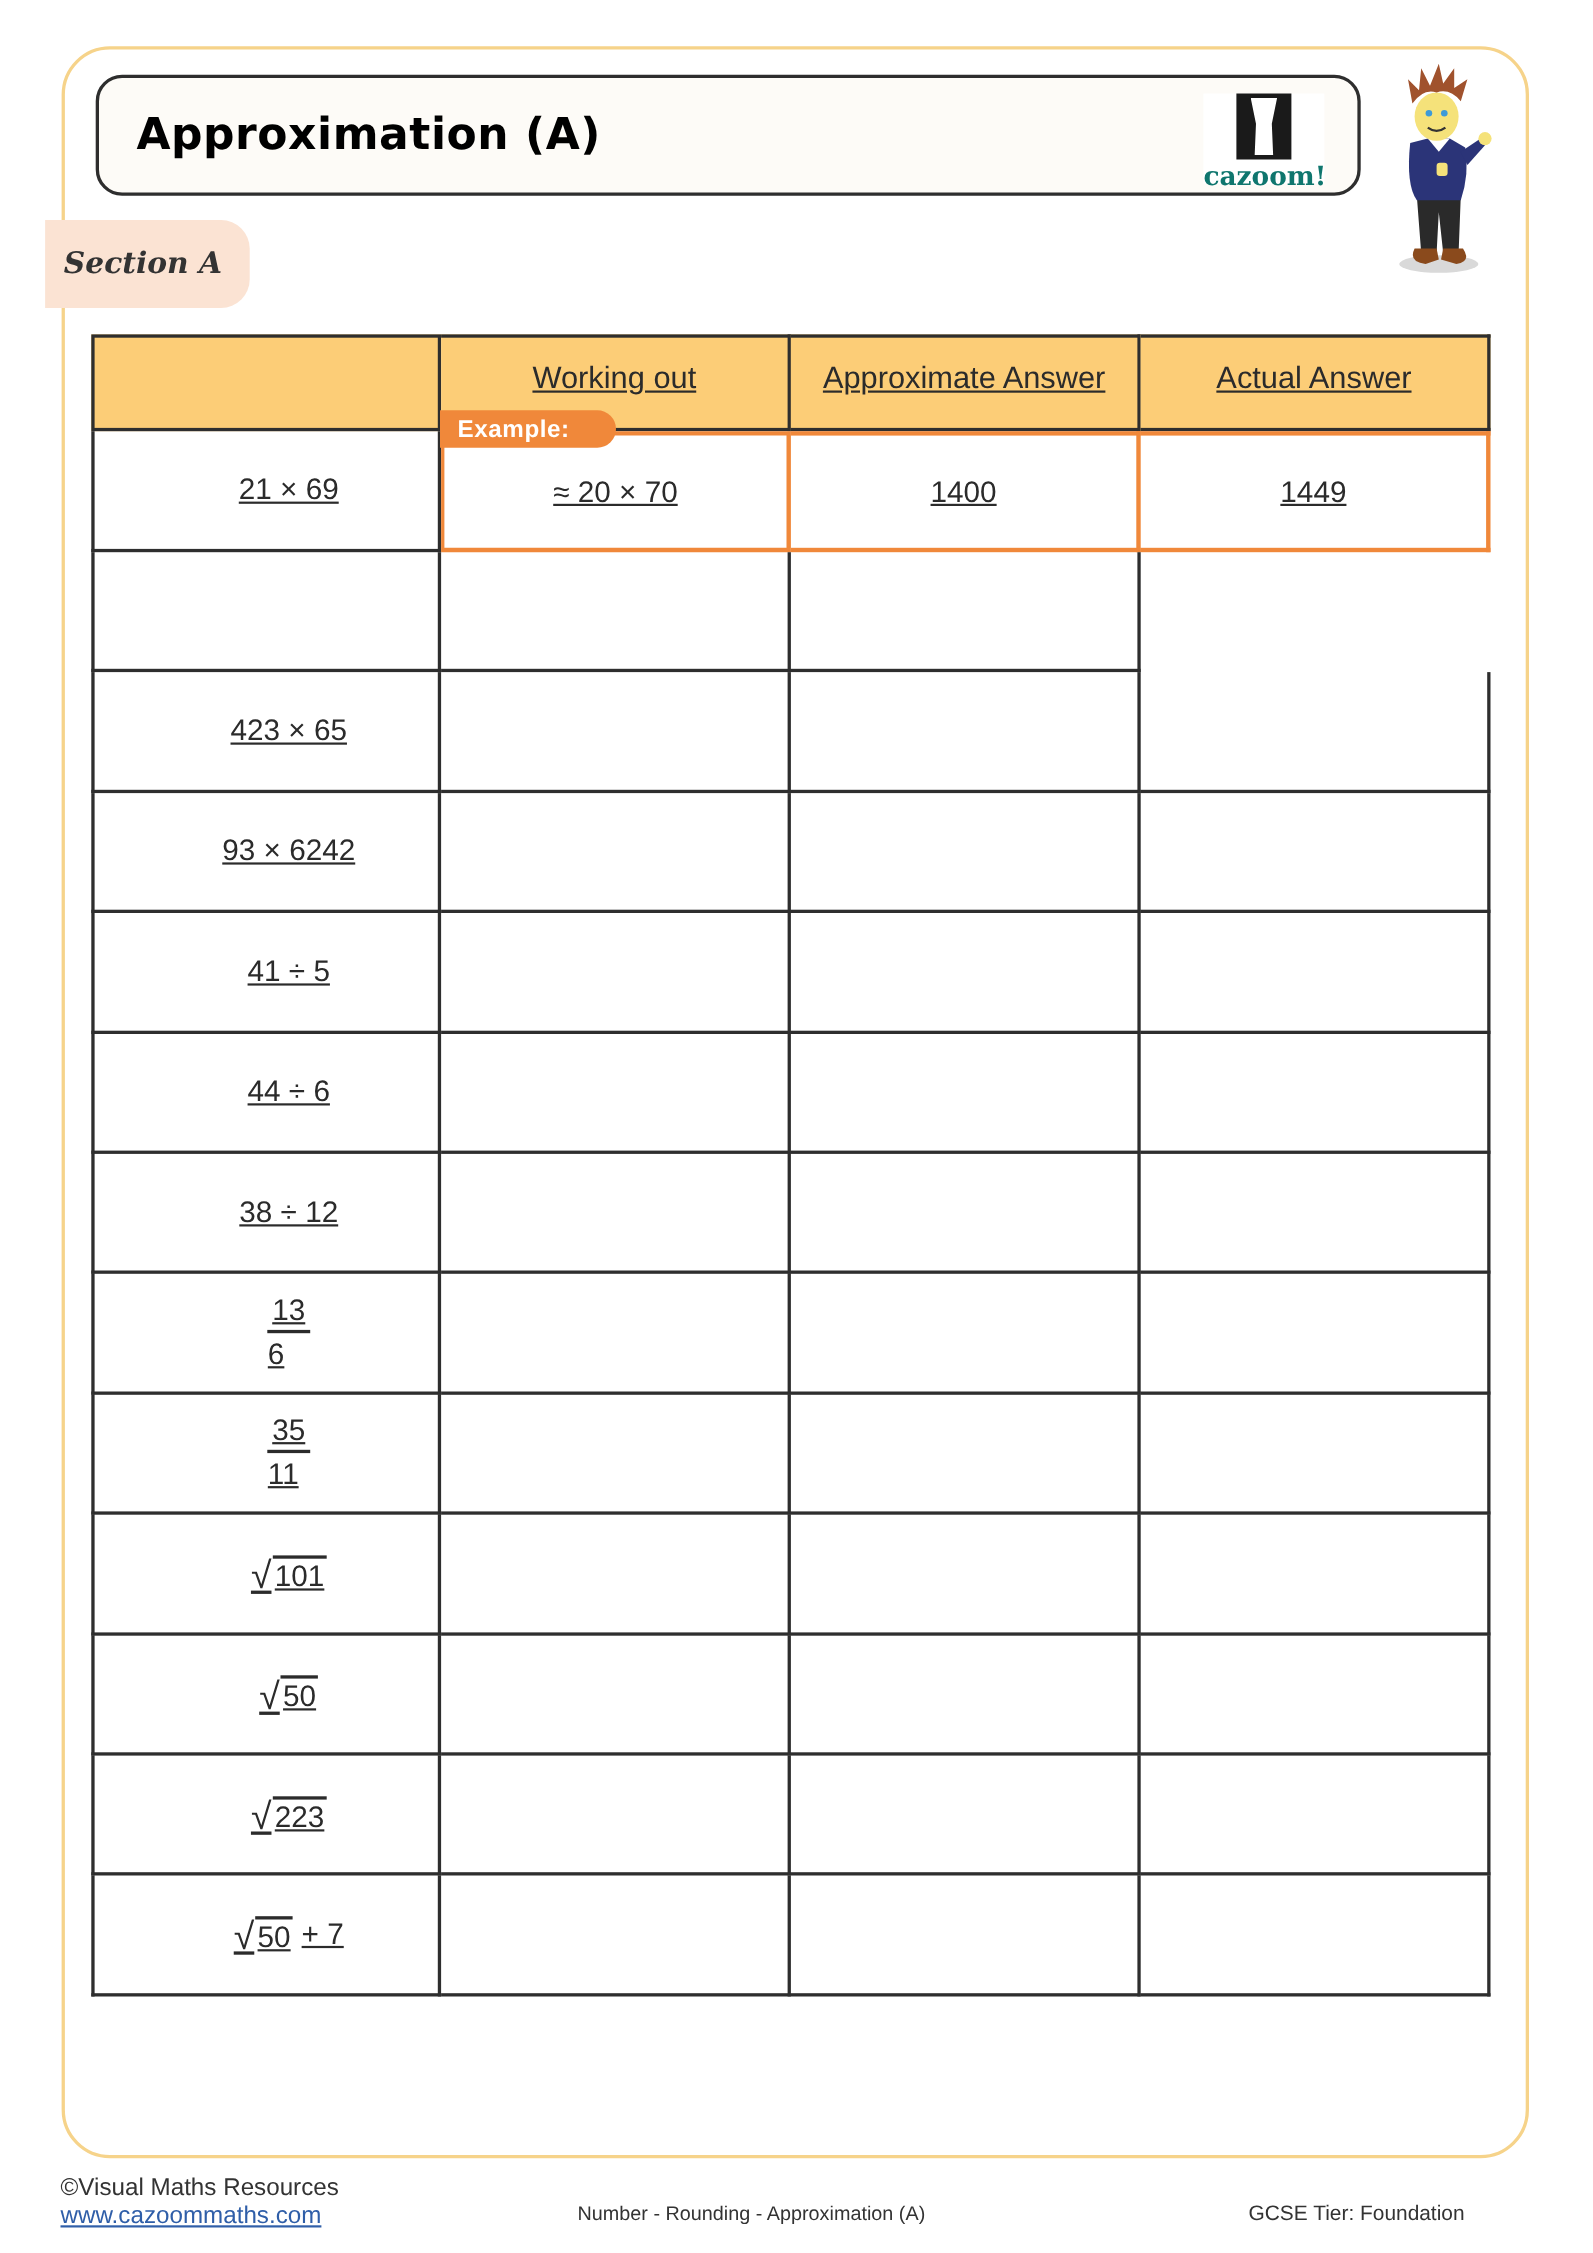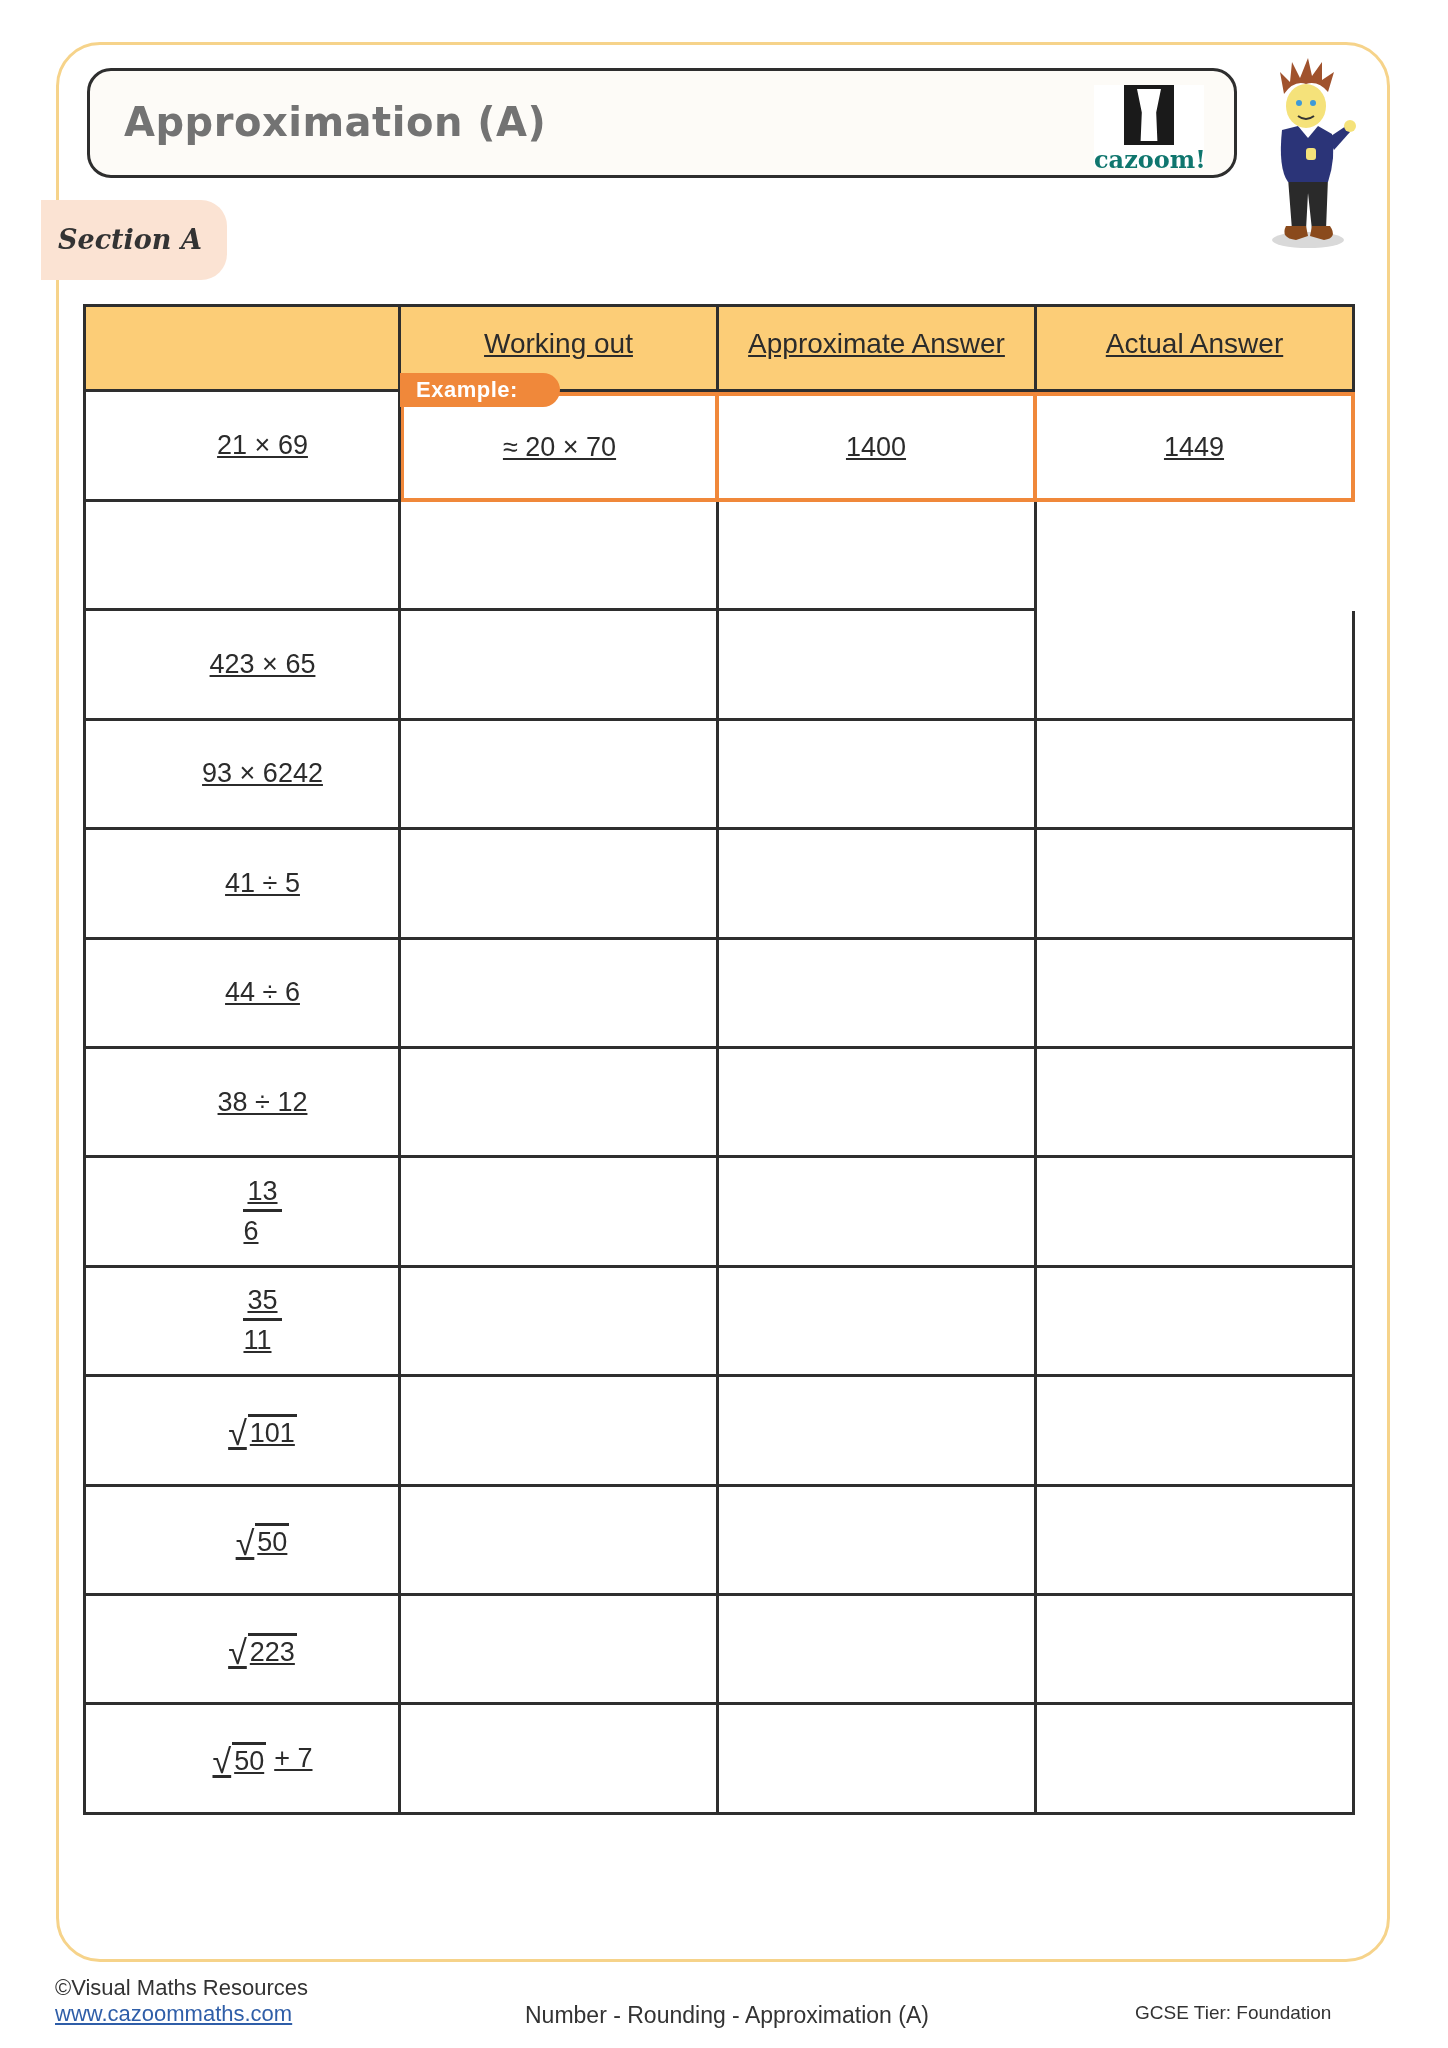--- a/index.html
+++ b/index.html
@@ -5,21 +5,21 @@
   html, body { margin:0; padding:0; background:#ffffff; }
   body { width:1448px; height:2048px; position:relative; overflow:hidden;
          font-family:"Liberation Sans", sans-serif; color:#2b2b2b; }
 
   .frame { position:absolute; left:56px; top:42px; width:1334px; height:1920px;
            border:3px solid #F6D38A; border-radius:44px; box-sizing:border-box; background:#fff; }
 
   .title-box { position:absolute; left:87px; top:68px; width:1150px; height:110px;
                border:3px solid #2e2e2e; border-radius:24px; box-sizing:border-box; background:#FDFBF7; }
   .title-text { position:absolute; left:34px; top:28px; font-size:40px; font-weight:bold;
-                font-family:"DejaVu Sans", sans-serif; color:#737373; letter-spacing:0.5px; }
+                font-family:"DejaVu Sans", sans-serif; color:#000000; letter-spacing:0.5px; }
 
   .logo { position:absolute; right:30px; top:14px; width:110px; height:82px; background:#fff; }
   .logo-mark { position:absolute; left:30px; top:0; width:50px; height:60px; background:#1a1a1a; }
   .logo-cup { position:absolute; left:13px; top:4px; width:24px; height:52px; background:#fff;
               clip-path:polygon(0 0,100% 0,80% 45%,85% 100%,15% 100%,20% 45%); }
   .logo-word { position:absolute; left:0; top:60px; width:110px; text-align:center;
                font-family:"DejaVu Serif", serif; font-weight:bold; font-size:24px; color:#0f766e; }
 
   .mascot { position:absolute; left:1258px; top:58px; width:100px; height:195px; }
 
@@ -47,21 +47,21 @@
   .frac { display:inline-flex; flex-direction:column; align-items:flex-start; line-height:1; }
   .frac .num { padding:0 4px 4px; border-bottom:3px solid #2b2b2b; }
   .frac .den { padding-top:6px; }
   .sqrt { display:inline-flex; align-items:flex-end; }
   .sqrt .rad { font-size:34px; line-height:1; margin-right:1px; transform:translateY(3px); }
   .sqrt .under { border-top:3px solid #2b2b2b; padding:2px 2px 0 2px; line-height:1.05; }
   .suffix { margin-left:8px; }
 
   .footer-left { position:absolute; left:55px; top:1975px; font-size:22px; color:#333; line-height:26px; }
   .footer-link { color:#2F5EA8; text-decoration:underline; }
-  .footer-mid { position:absolute; left:525px; top:2002px; font-size:23px; color:#333; }
+  .footer-mid { position:absolute; left:525px; top:2002px; font-size:18px; color:#333; }
   .footer-right { position:absolute; left:1135px; top:2002px; font-size:19px; color:#333; }
 </style>
 </head>
 <body>
 
 <div class="frame"></div>
 
 <div class="title-box">
   <div class="title-text">Approximation (A)</div>
   <div class="logo">

